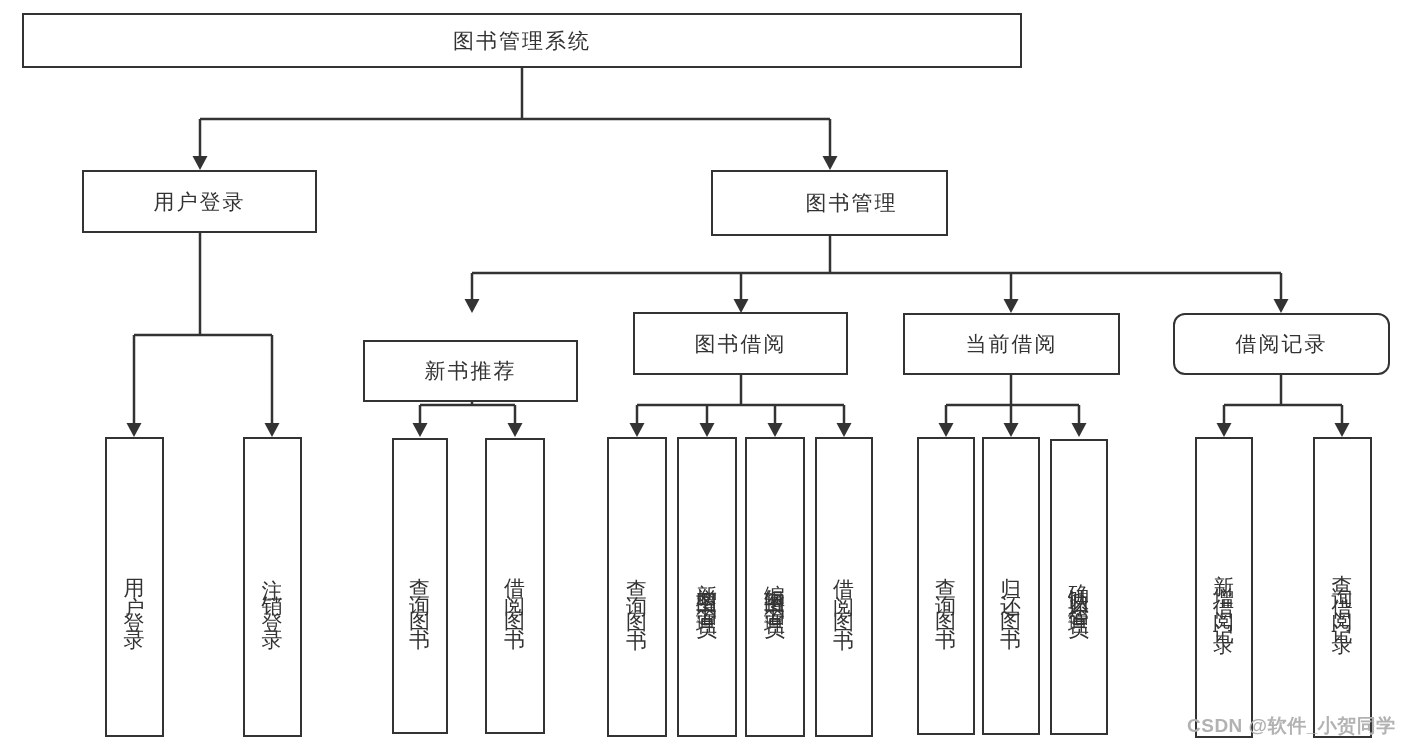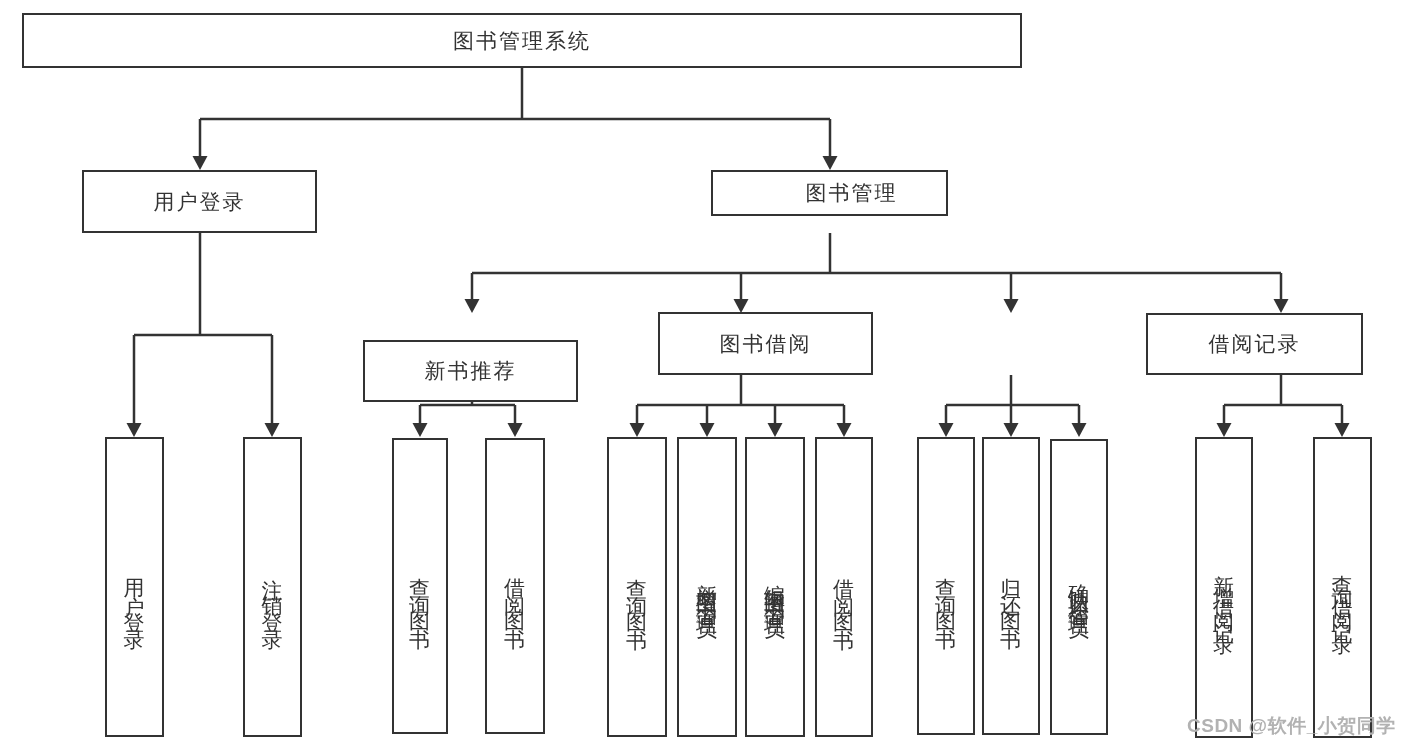--- a/index.html
+++ b/index.html
@@ -45,25 +45,25 @@
     line-height: 1;
     white-space: nowrap;
   }
   .ls-wide  span { letter-spacing: 17px; margin-top: 17px; }
   .ls-mid   span { letter-spacing: 12px; margin-top: 12px; }
   .ls-tight span { letter-spacing: 5px;  margin-top: 5px;  }
 
   
   .n-root        { left: 22px;   top: 13px;  width: 1000px; height: 55px; }
   .n-user-login  { left: 82px;   top: 170px; width: 235px;  height: 63px; }
-  .n-book-mgmt   { left: 711px;  top: 170px; width: 237px;  height: 46px; padding-left: 44px; }
+  .n-book-mgmt   { left: 711px;  top: 170px; width: 237px;  height: 66px; padding-left: 44px; }
   .n-m1 { left: 363px;  top: 313px; width: 215px; height: 62px; margin-top: 27px; }
-  .n-m2 { left: 658px;  top: 312px; width: 215px; height: 63px; text-align: right; }
+  .n-m2 { left: 633px;  top: 312px; width: 215px; height: 63px; text-align: right; }
   .n-m3 { left: 903px;  top: 313px; width: 217px; height: 62px; }
-  .n-m4 { left: 1146px; top: 313px; width: 217px; height: 62px; }
+  .n-m4 { left: 1173px; top: 313px; width: 217px; height: 62px; border-radius: 12px; }
   .n-l1  { left: 105px;  top: 437px; width: 59px; height: 300px; }
   .n-l2  { left: 243px;  top: 437px; width: 59px; height: 300px; }
   .n-l3  { left: 392px;  top: 438px; width: 56px; height: 296px; }
   .n-l4  { left: 485px;  top: 438px; width: 60px; height: 296px; }
   .n-l5  { left: 607px;  top: 437px; width: 60px; height: 300px; }
   .n-l6  { left: 677px;  top: 437px; width: 60px; height: 300px; }
   .n-l7  { left: 745px;  top: 437px; width: 60px; height: 300px; }
   .n-l8  { left: 815px;  top: 437px; width: 58px; height: 300px; }
   .n-l9  { left: 917px;  top: 437px; width: 58px; height: 298px; }
   .n-l10 { left: 982px;  top: 437px; width: 58px; height: 298px; }
@@ -152,20 +152,21 @@
     </g>
   </svg>
 
   <div class="node node-h n-root">图书管理系统</div>
 
   <div class="node node-h n-user-login">用户登录</div>
   <div class="node node-h n-book-mgmt">图书管理</div>
 
   <div class="node node-h n-m1">新书推荐</div>
   <div class="node node-h n-m2">图书借阅</div>
+  <div class="node node-h n-m3">当前借阅</div>
   <div class="node node-h n-m4">借阅记录</div>
 
   <div class="node node-v ls-wide n-l1">
     <span>用户登录</span>
     </div>
   <div class="node node-v ls-wide n-l2">
     <span>注销登录</span>
     </div>
   <div class="node node-v ls-wide n-l3">
     <span>查询图书</span>

